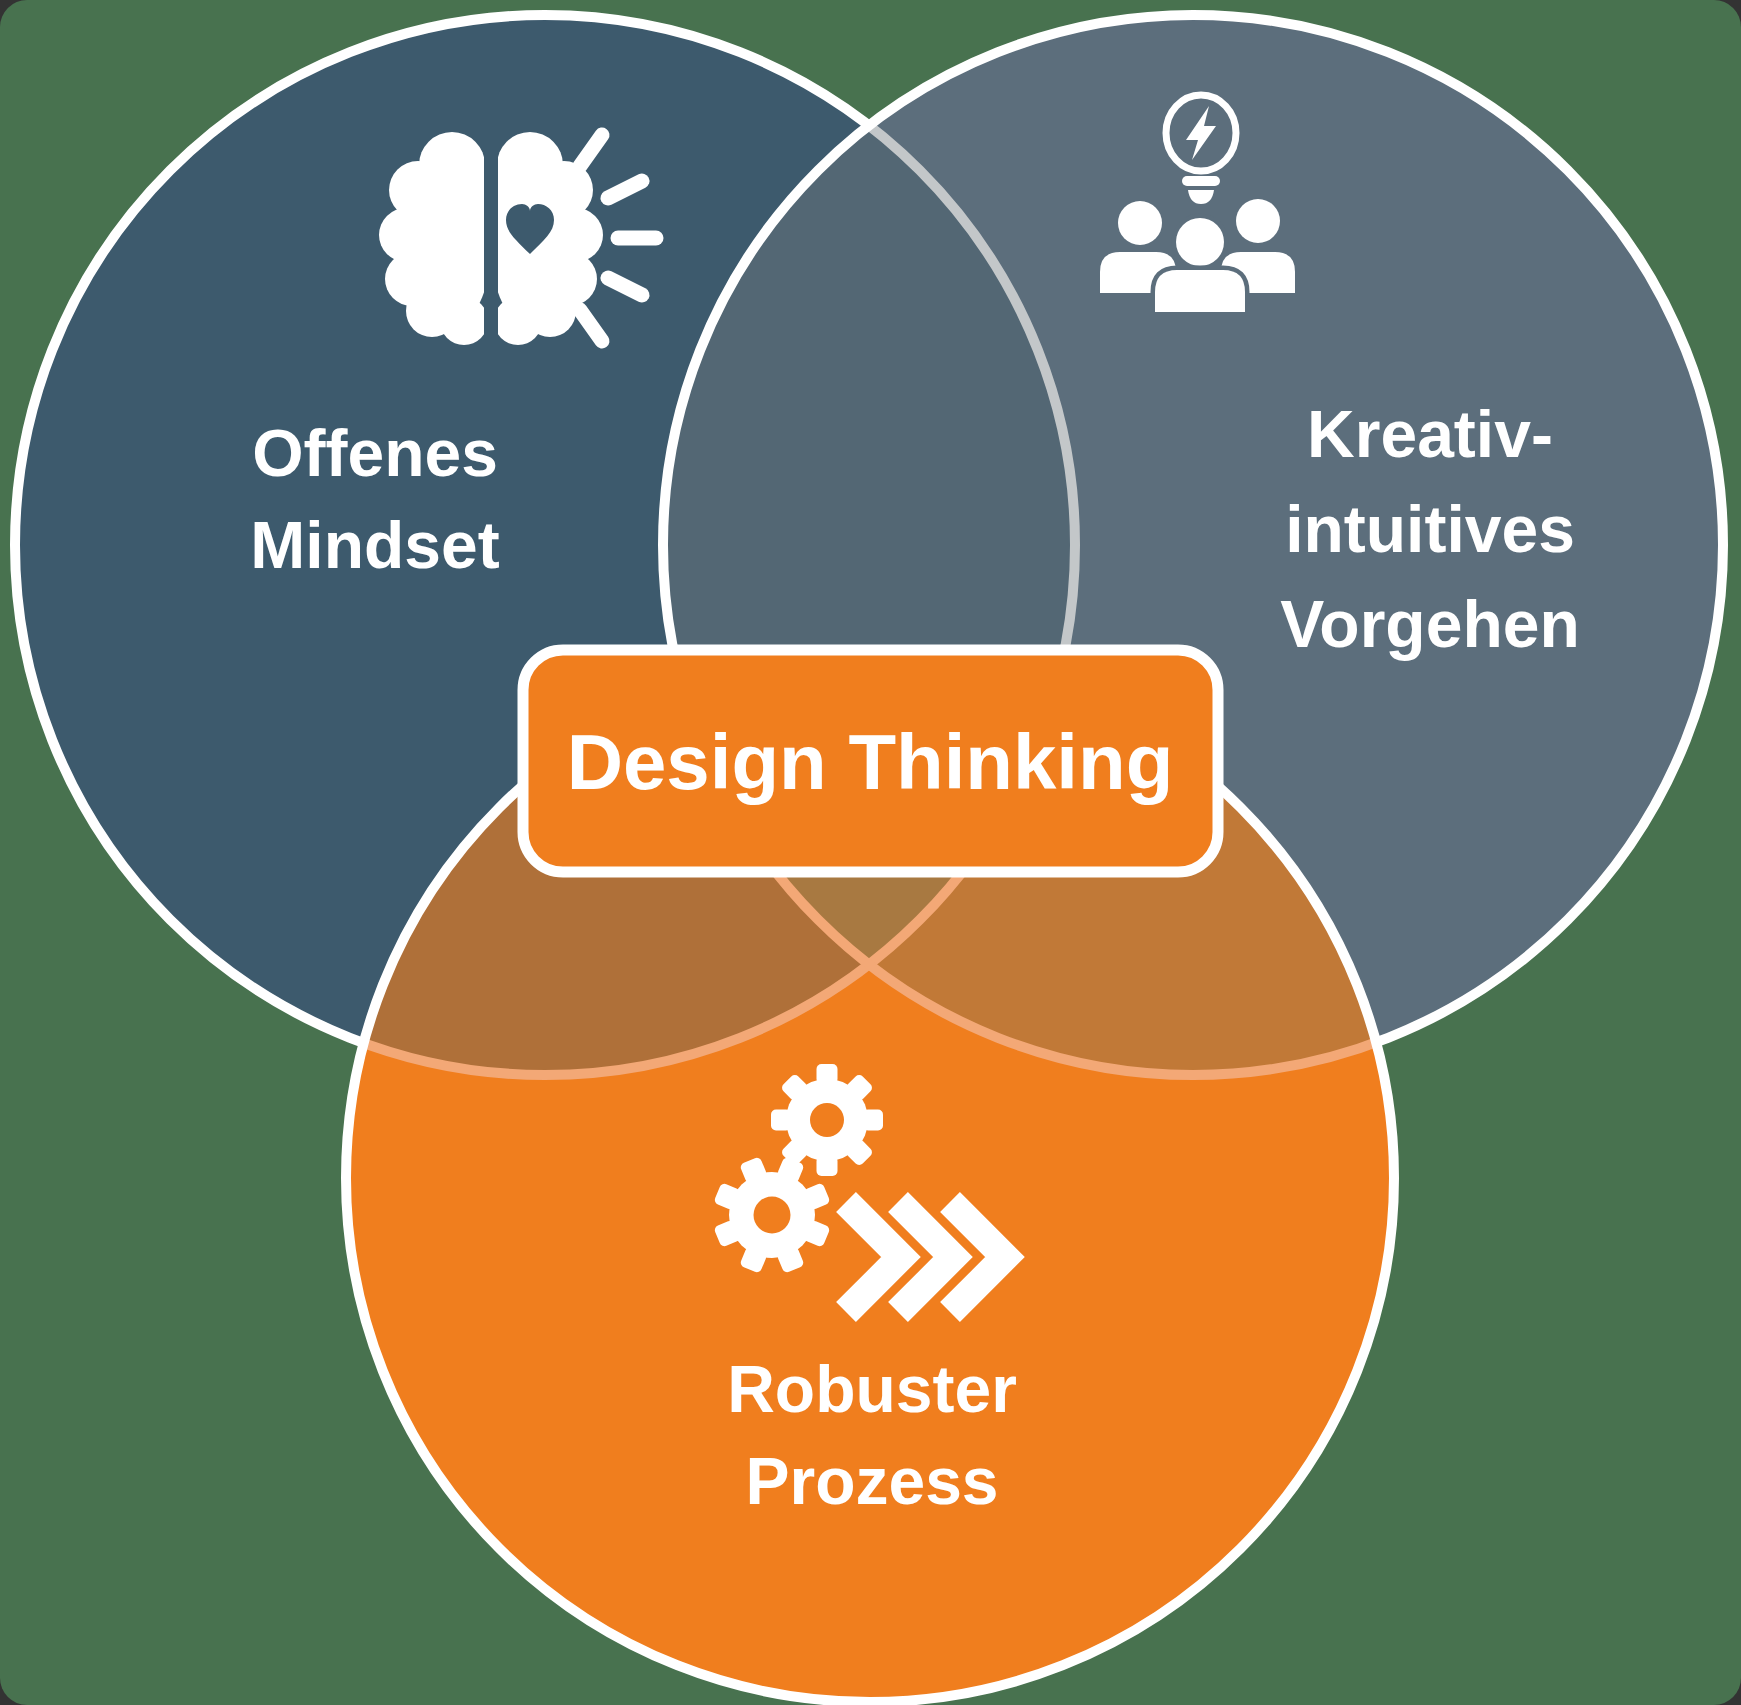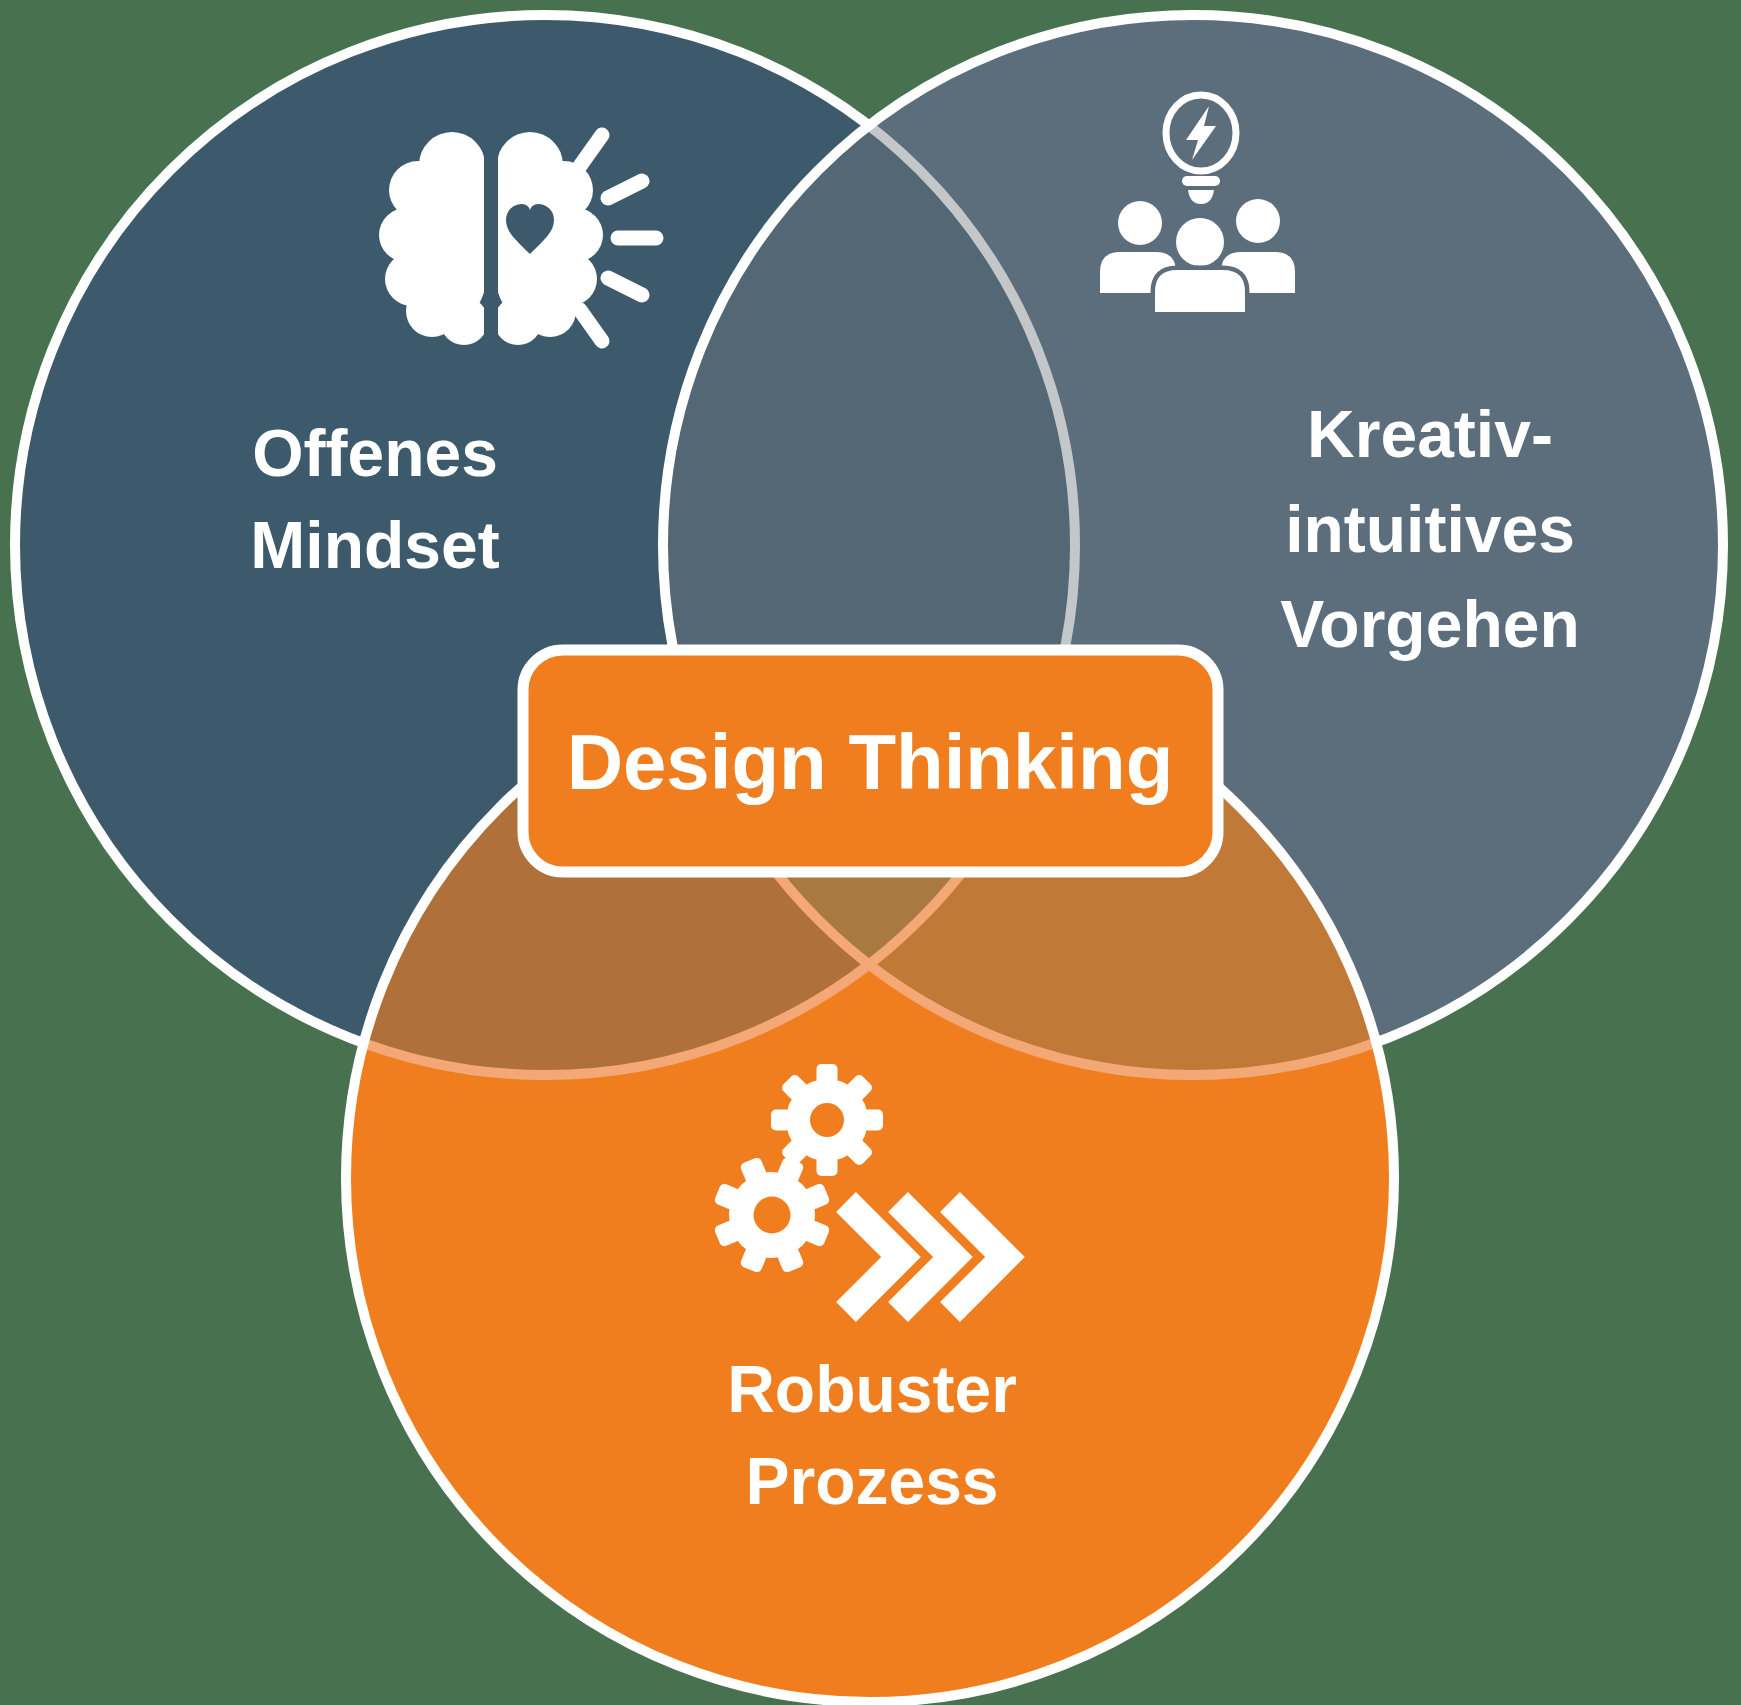--- a/index.html
+++ b/index.html
@@ -1,16 +1,16 @@
 <!DOCTYPE html>
 <html><head>
 <meta charset="utf-8">
 <style>
   html,body{margin:0;padding:0;background:#333;}
-  .stage{width:1741px;height:1705px;position:relative;overflow:hidden;}
+  .stage{width:1741px;height:1705px;position:relative;overflow:hidden;border-radius:27px;}
   svg{display:block;width:1741px;height:1705px;}
   text{font-family:"Liberation Sans","DejaVu Sans",sans-serif;font-weight:700;}
   .circle-label{font-size:66px;}
   .title-label{font-size:78px;}
 </style>
 </head>
 <body>
 
 <div class="stage">
 <svg viewBox="0 0 1741 1705">

